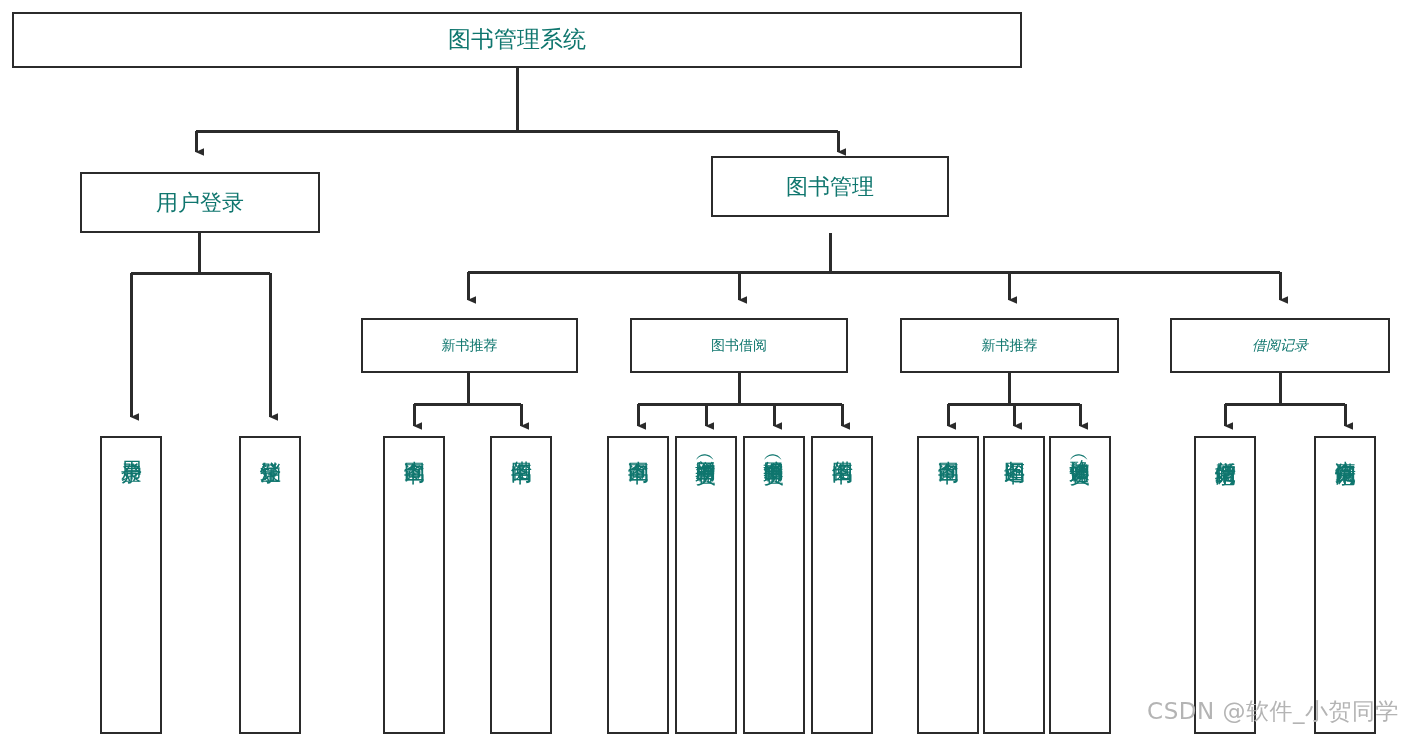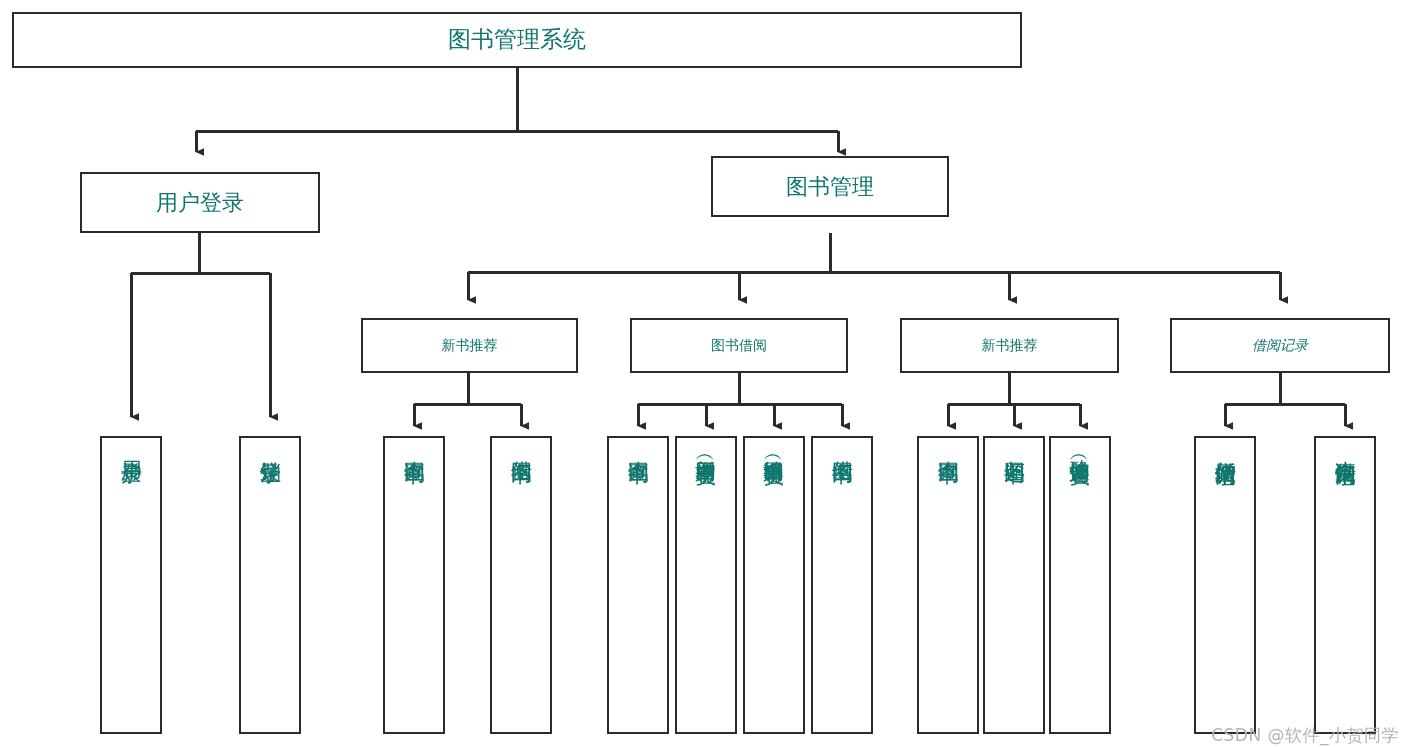--- a/index.html
+++ b/index.html
@@ -63,22 +63,22 @@
     letter-spacing: 1px;
     line-height: 1.0;
     white-space: pre;
   }
   .node-leaf.tall .label {
     font-size: 20px;
   }
   #watermark {
     position: absolute;
     right: 6px;
-    bottom: 0;
-    font-size: 17px;
+    bottom: 20px;
+    font-size: 23px;
     color: #b4b4b4;
     letter-spacing: 0.5px;
     z-index: 3;
     white-space: pre;
   }
 </style>
 </head>
 <body>
 
 <div id="diagram-root">

